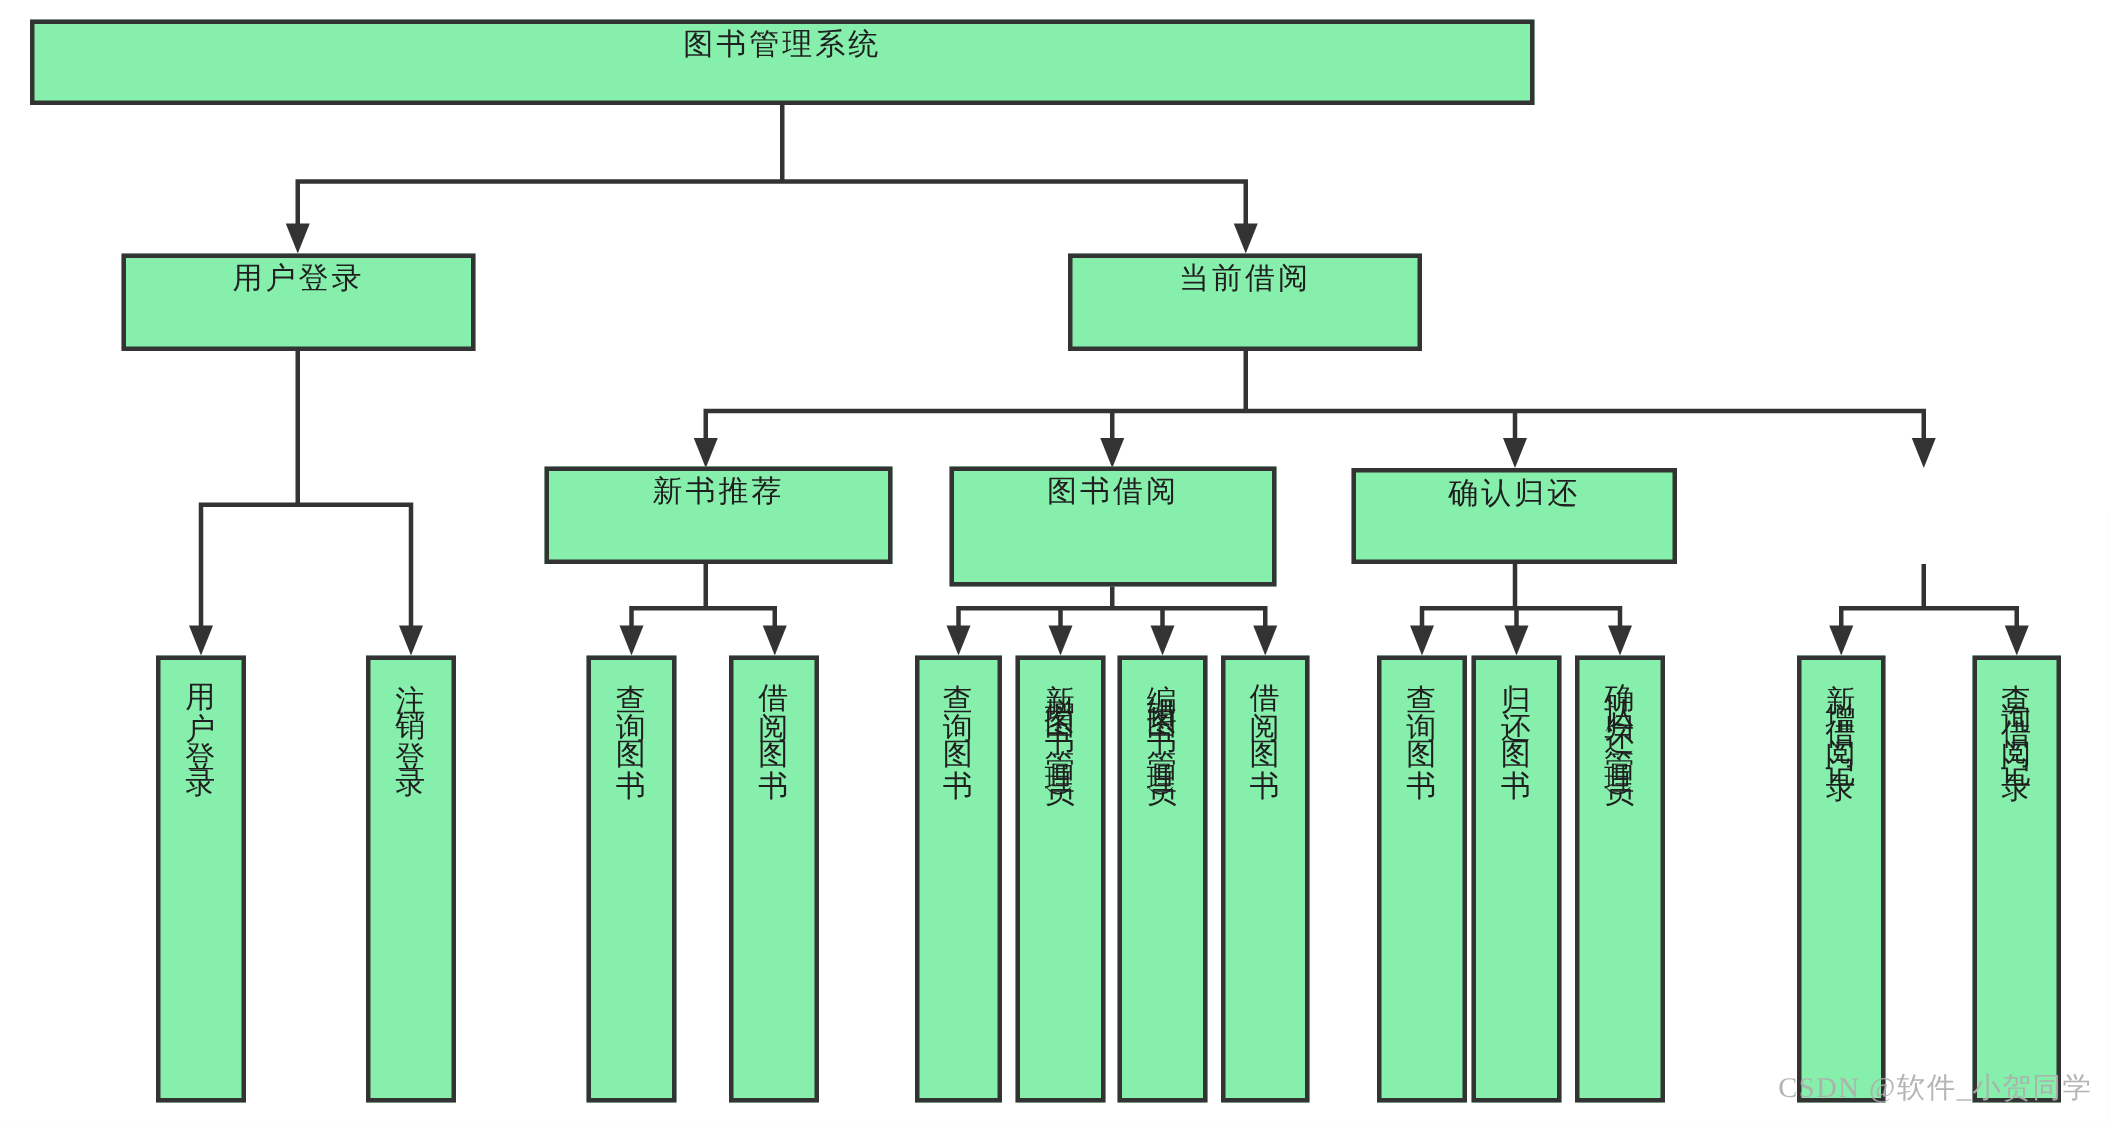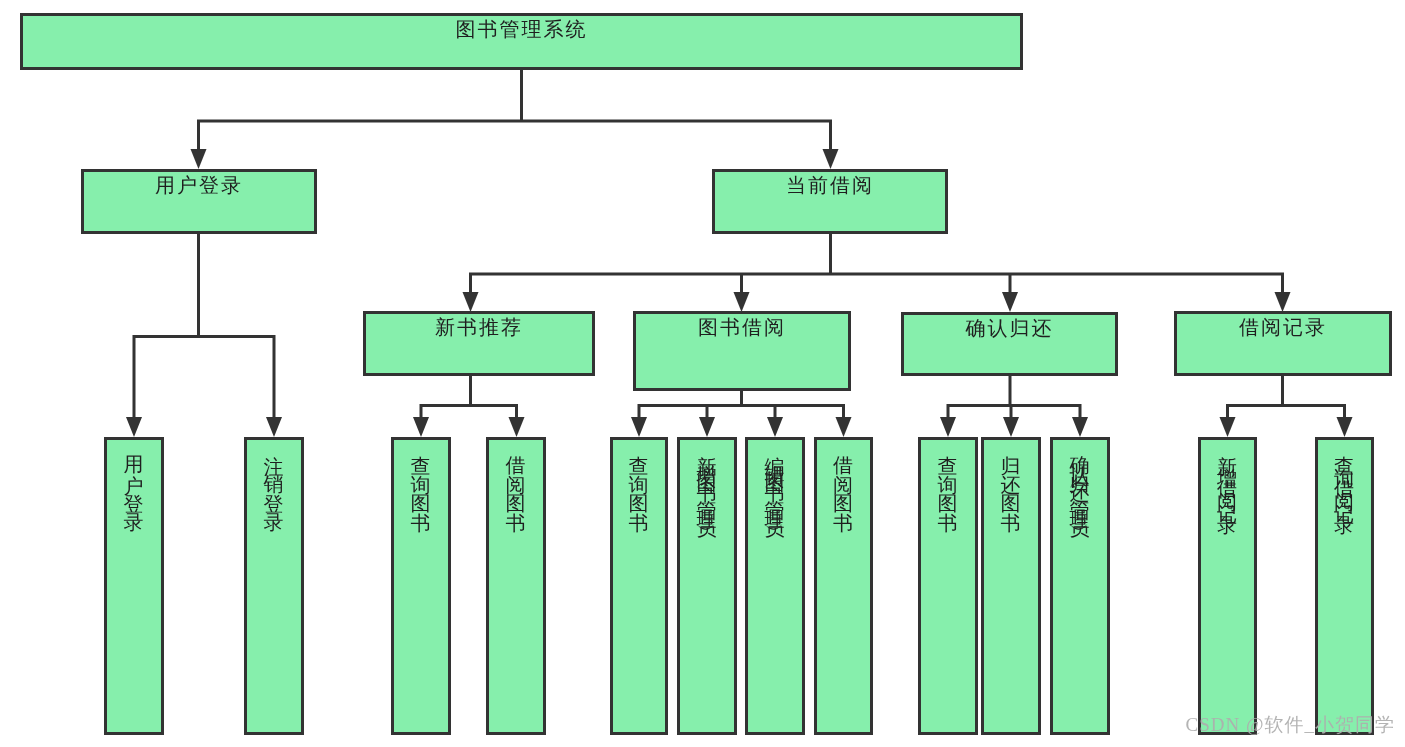--- a/index.html
+++ b/index.html
@@ -124,23 +124,20 @@
 
   <div class="node h" style="left:363px;top:311px;width:232px;height:65px">
     <span>新书推荐</span>
   </div>
   <div class="node h" style="left:633px;top:311px;width:218px;height:80px">
     <span>图书借阅</span>
   </div>
   <div class="node h" style="left:901px;top:312px;width:217px;height:64px">
     <span>确认归还</span>
   </div>
-  <div class="node h" style="left:1174px;top:311px;width:218px;height:65px">
-    <span>借阅记录</span>
-  </div>
 
   <div class="node v ls-lg" style="left:104px;top:437px;width:60px;height:298px">
     <span>用户登录</span>
   </div>
   <div class="node v ls-lg" style="left:244px;top:437px;width:60px;height:298px">
     <span>注销登录</span>
   </div>
 
   <div class="node v ls-lg" style="left:391px;top:437px;width:60px;height:298px">
     <span>查询图书</span>

